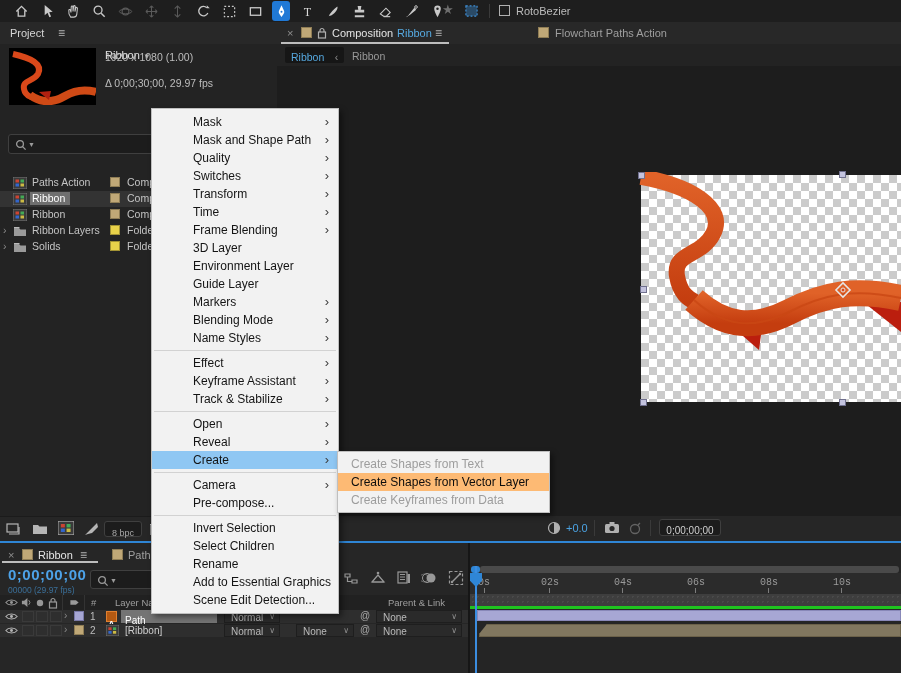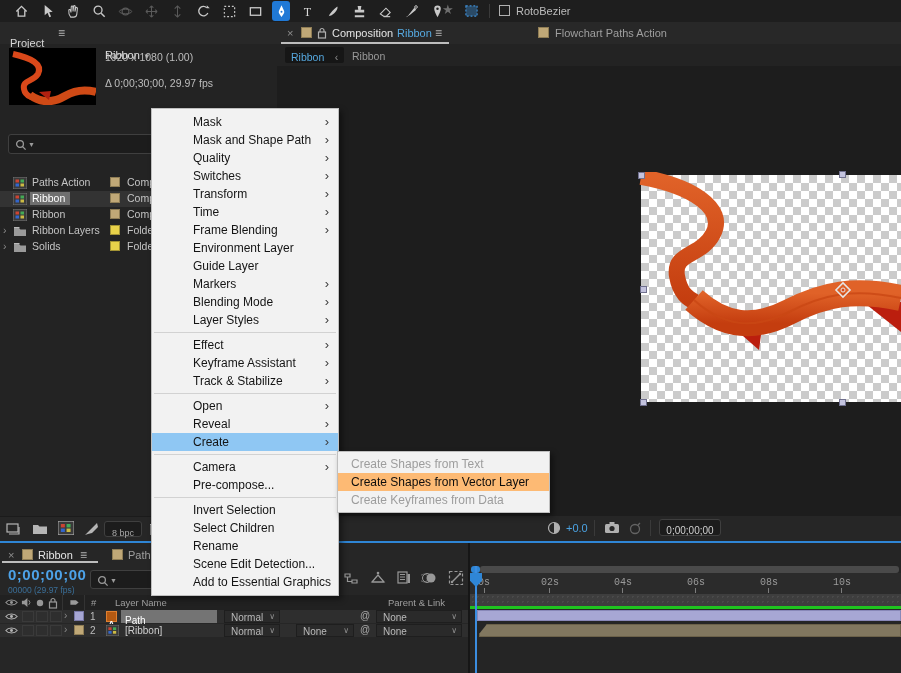--- a/index.html
+++ b/index.html
@@ -152,21 +152,21 @@
     <svg width="15" height="14" viewBox="0 0 16 15">
       <rect x="2" y="2" width="12" height="11" fill="#2a4a66" stroke="#3f8fd6" stroke-width="1.2" stroke-dasharray="2 2"></rect>
     </svg>
   </div>
 <div class="ab" style="left:489px;top:4px;width:1px;height:14px;background:#3a3a3a;z-index:2"></div>
 <div class="ab" style="left:499px;top:5px;width:11px;height:11px;border:1px solid #b0b0b0;box-sizing:border-box;z-index:2"></div>
 <span class="ab tbtext" style="left:516px;top:5px;z-index:2">RotoBezier</span>
 
 <div class="ab" style="left:0;top:22px;width:277px;height:519px;background:#232323">
   <div class="ab tabbar" style="left:0;top:0;width:277px;height:22px">
-    <span class="ab paneltab" style="left:10px;top:15px">Project</span>
+    <span class="ab paneltab" style="left:10px;top:5px">Project</span>
     <span class="ab" style="left:58px;top:4px;font-size:12px;color:#b4b4b4">≡</span>
   </div>
 
   <div class="ab" style="left:9px;top:26px;width:87px;height:57px;background:#000">
     <svg width="87" height="57" viewBox="0 0 87 57">
       <path d="M4 6 C22 10 34 16 29 26 C24 34 13 32 15 41 C16 47 20 48 22 49" fill="none" stroke="#d9481a" stroke-width="6"></path>
       <path d="M21 47 C32 55 44 55 56 48 C66 42 76 41 87 44" fill="none" stroke="#cf4a16" stroke-width="8"></path>
       <path d="M30 44 l10 8 2-9z" fill="#b02010"></path>
     </svg>
   </div>
@@ -491,41 +491,42 @@
 <div class="ab" style="left:470px;top:573px;width:12px;height:14px;background:#2f86d6;clip-path:polygon(0 0,100% 0,100% 55%,50% 100%,0 55%);z-index:7"></div>
 
 <div id="ctxmenu" class="ab">
   <div class="mi"><span>Mask</span><span class="arr">›</span></div>
   <div class="mi"><span>Mask and Shape Path</span><span class="arr">›</span></div>
   <div class="mi"><span>Quality</span><span class="arr">›</span></div>
   <div class="mi"><span>Switches</span><span class="arr">›</span></div>
   <div class="mi"><span>Transform</span><span class="arr">›</span></div>
   <div class="mi"><span>Time</span><span class="arr">›</span></div>
   <div class="mi"><span>Frame Blending</span><span class="arr">›</span></div>
+  <div class="mi"><span>3D Layer</span></div>
   <div class="mi"><span>Environment Layer</span></div>
   <div class="mi"><span>Guide Layer</span></div>
   <div class="mi"><span>Markers</span><span class="arr">›</span></div>
   <div class="mi"><span>Blending Mode</span><span class="arr">›</span></div>
-  <div class="mi"><span>Layer Styles</span><span class="arr">›</span></div>
+  <div class="mi"><span>Name Styles</span><span class="arr">›</span></div>
   <div class="msep"></div>
   <div class="mi"><span>Effect</span><span class="arr">›</span></div>
   <div class="mi"><span>Keyframe Assistant</span><span class="arr">›</span></div>
   <div class="mi"><span>Track &amp; Stabilize</span><span class="arr">›</span></div>
   <div class="msep"></div>
   <div class="mi"><span>Open</span><span class="arr">›</span></div>
   <div class="mi"><span>Reveal</span><span class="arr">›</span></div>
   <div class="mi hl"><span>Create</span><span class="arr">›</span></div>
   <div class="msep"></div>
   <div class="mi"><span>Camera</span><span class="arr">›</span></div>
   <div class="mi"><span>Pre-compose...</span></div>
   <div class="msep"></div>
   <div class="mi"><span>Invert Selection</span></div>
   <div class="mi"><span>Select Children</span></div>
   <div class="mi"><span>Rename</span></div>
+  <div class="mi"><span>Add to Essential Graphics</span></div>
   <div class="mi"><span>Scene Edit Detection...</span></div>
-  <div class="mi"><span>Add to Essential Graphics</span></div>
 </div>
 
 <div id="ctxsub" class="ab">
   <div class="smi"><span>Create Shapes from Text</span></div>
   <div class="smi hl"><span>Create Shapes from Vector Layer</span></div>
   <div class="smi"><span>Create Keyframes from Data</span></div>
 </div>
 
 </body></html>

